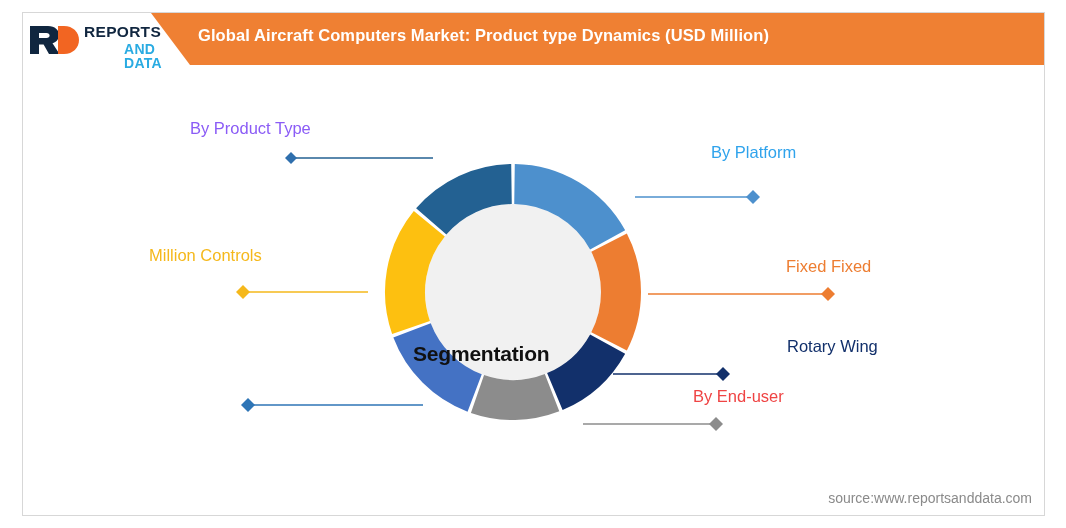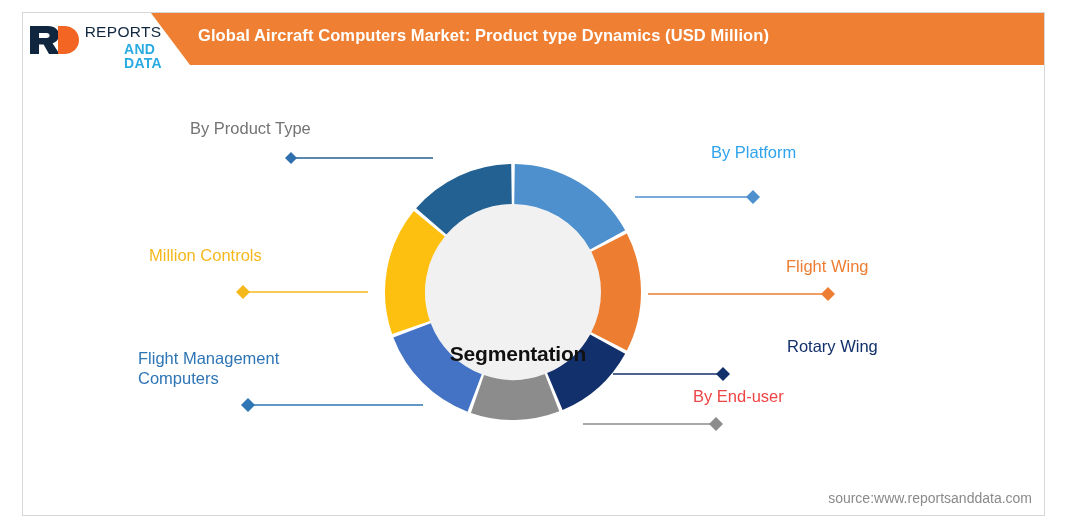--- a/index.html
+++ b/index.html
@@ -77,25 +77,24 @@
     height: 32px;
   }
   .logo-text {
     position: absolute;
     left: 56px;
     top: 2px;
     line-height: 1;
   }
   .logo-line1 {
     font-size: 15.5px;
-    font-weight: normal;
+    font-weight: bold;
     color: #10263f;
     letter-spacing: 0.3px;
     display: block;
-    text-align: center;
   }
   .logo-line2 {
     font-size: 14px;
     font-weight: bold;
     color: #29abe2;
     letter-spacing: 0.3px;
     display: block;
     margin-top: 2px;
     margin-left: 40px;
   }
@@ -109,24 +108,23 @@
     height: 449px;
   }
   .chart-svg {
     position: absolute;
     left: 0;
     top: 0;
   }
 
   .center-label {
     position: absolute;
-    left: 372px;
+    left: 390px;
     top: 276px;
     width: 246px;
-    text-align: center;
     font-size: 21px;
     font-weight: bold;
     color: #111111;
     letter-spacing: -0.2px;
   }
 
   
   .callout {
     position: absolute;
     font-size: 16.5px;
@@ -208,32 +206,28 @@
           <path d="M 584.6411214447372 278.0293968029853 A 108 108 0 0 1 531.8516833368271 325.5612203715581" stroke="#12306b" stroke-width="40" fill="none"></path>
           <path d="M 529.0554535688659 326.6909705312753 A 108 108 0 0 1 454.482402152233 327.992647985648" stroke="#8c8c8c" stroke-width="40" fill="none"></path>
           <path d="M 451.6484480599212 326.96117305076956 A 108 108 0 0 1 389.03882694923044 264.3515519400788" stroke="#4472c4" stroke-width="40" fill="none"></path>
           <path d="M 388.007352014352 261.517597847767 A 108 108 0 0 1 406.30599521994856 157.74083531219617" stroke="#fdc010" stroke-width="40" fill="none"></path>
           <path d="M 408.2445339896103 155.4305747690686 A 108 108 0 0 1 488.4920845233723 118.01052740699514" stroke="#236192" stroke-width="40" fill="none"></path>
         </g>
     </svg>
 
     <div class="center-label">Segmentation</div>
 
-    <div class="callout" style="left:167px; top:52px; color:#737373;">By Product Type</div>
+    <div class="callout" style="left:167px; top:52px; color:#8b5cf6;">By Product Type</div>
 
     <div class="callout" style="left:126px; top:179px; color:#f5b81b;">Million Controls</div>
 
-    <div class="callout wrap" style="left:115px; top:282px; color:#2e75b6;">
-      <span>Flight Management</span><br>
-      <span>Computers</span>
-    </div>
 
     <div class="callout" style="left:688px; top:76px; color:#2fa3ec;">By Platform</div>
 
-    <div class="callout" style="left:763px; top:190px; color:#ed7d31;">Flight Wing</div>
+    <div class="callout" style="left:763px; top:190px; color:#ed7d31;">Fixed Fixed</div>
 
     <div class="callout" style="left:728px; top:270px; color:#12306b;margin-left:36px;">Rotary Wing</div>
 
     <div class="callout" style="left:670px; top:320px; color:#ef4444;">By End-user</div>
 
   </div>
 
   <div class="source-note">source:www.reportsanddata.com</div>
 
 </div>

